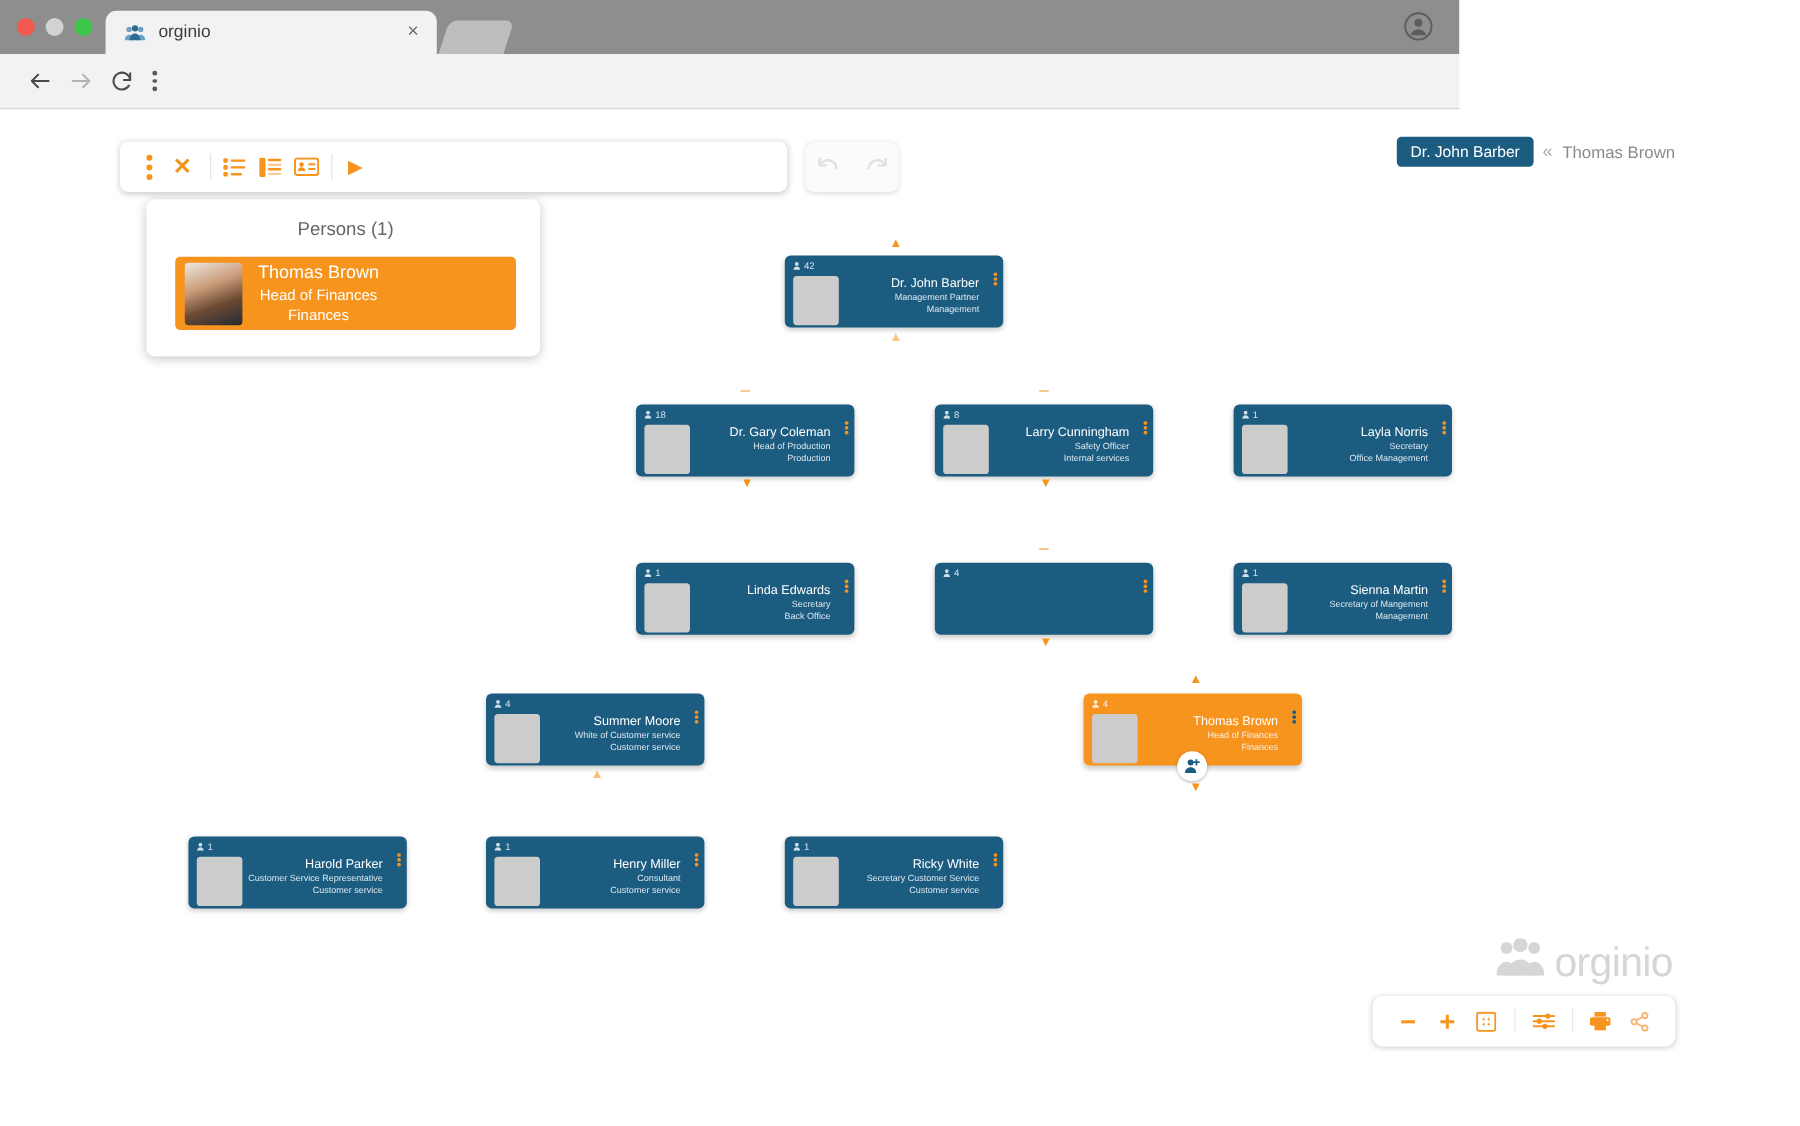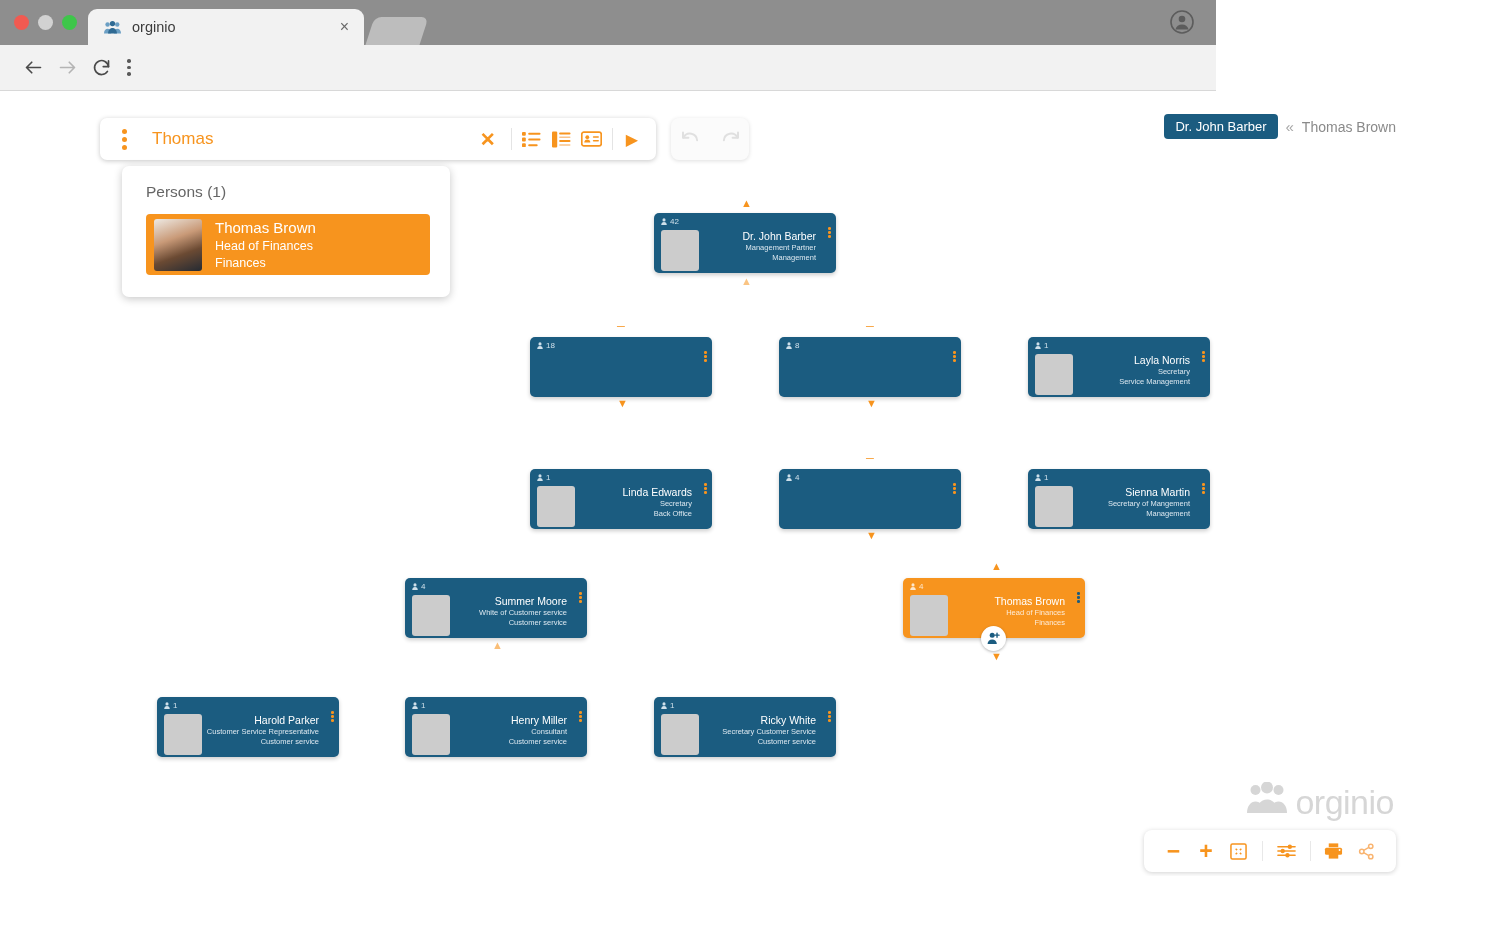--- a/index.html
+++ b/index.html
@@ -79,20 +79,21 @@
     background: #fbfbfb; border-radius: 8px; box-shadow: 0 1px 4px rgba(0,0,0,.13);
     display: flex; align-items: center; justify-content: space-around;
   }
   .undogroup div { cursor: pointer; }
 
   
   .suggest {
     position: absolute; left: 34px; top: 74px; width: 328px;
     background: #fff; border-radius: 7px; box-shadow: 0 2px 9px rgba(0,0,0,.22);
     padding: 17px 20px 22px 24px;
+    text-align: center;
   }
   .suggest-title { font-size: 15.5px; color: #666; margin-bottom: 13px; }
   .suggest-item {
     background: #f7941e; border-radius: 4px; height: 61px; display: flex; align-items: center;
     padding: 5px 8px; cursor: pointer;
   }
   .suggest-photo {
     width: 48px; height: 52px; border-radius: 3px; flex: 0 0 auto; margin-right: 13px;
     overflow: hidden; background: #d9d9d9; position: relative;
   }
@@ -253,21 +254,20 @@
       </g>
     </svg>
 
     
     <div class="searchbar">
       <span class="kebab">
           <i></i>
           <i></i>
           <i></i>
         </span>
-      <input class="search-input" value="Thomas" id="search-field" placeholder="Search" style="">
       <span class="sb-clear">✕</span>
       <span class="sb-div"></span>
       <span class="sb-ico">
         <svg viewBox="0 0 20 17" width="19" height="17">
           <rect x="0" y="0.5" width="4" height="4" rx="1" fill="#f7941e"></rect>
           <rect x="6.5" y="1.5" width="13" height="2" rx="1" fill="#f7941e"></rect>
           <rect x="0" y="6.5" width="4" height="4" rx="1" fill="#f7941e"></rect>
           <rect x="6.5" y="7.5" width="13" height="2" rx="1" fill="#f7941e"></rect>
           <rect x="0" y="12.5" width="4" height="4" rx="1" fill="#f7941e"></rect>
           <rect x="6.5" y="13.5" width="10" height="2" rx="1" fill="#f7941e"></rect>
@@ -364,37 +364,57 @@
 
     
     <div class="node" style="left:442px; top:245px;">
       <span class="cnt">
         <svg viewBox="0 0 8 9" width="6" height="7">
             <circle cx="4" cy="2.4" r="2.1" fill="currentColor"></circle>
             <path d="M0.3 9c0-2.3 1.6-3.8 3.7-3.8S7.7 6.7 7.7 9z" fill="currentColor"></path>
           </svg>
         <em style="font-style:normal">18</em>
       </span>
+      <div class="inner">
+        <div class="photo f2">
+            <span class="faceoverlay"></span>
+          </div>
+        <div class="meta">
+          <div class="nm">Dr. Gary Coleman</div>
+          <div class="rl">Head of Production</div>
+          <div class="rl">Production</div>
+        </div>
+      </div>
       <span class="nkebab">
           <i></i>
           <i></i>
           <i></i>
         </span>
     </div>
     <span class="chev" style="left:529px; top:229px;">─</span>
     <span class="chev" style="left:529px; top:306px;">▼</span>
 
     <div class="node" style="left:691px; top:245px;">
       <span class="cnt">
         <svg viewBox="0 0 8 9" width="6" height="7">
             <circle cx="4" cy="2.4" r="2.1" fill="currentColor"></circle>
             <path d="M0.3 9c0-2.3 1.6-3.8 3.7-3.8S7.7 6.7 7.7 9z" fill="currentColor"></path>
           </svg>
         <em style="font-style:normal">8</em>
       </span>
+      <div class="inner">
+        <div class="photo f3">
+            <span class="faceoverlay"></span>
+          </div>
+        <div class="meta">
+          <div class="nm">Larry Cunningham</div>
+          <div class="rl">Safety Officer</div>
+          <div class="rl">Internal services</div>
+        </div>
+      </div>
       <span class="nkebab">
           <i></i>
           <i></i>
           <i></i>
         </span>
     </div>
     <span class="chev" style="left:778px; top:229px;">─</span>
     <span class="chev" style="left:778px; top:306px;">▼</span>
 
     <div class="node" style="left:940px; top:245px;">
@@ -405,21 +425,21 @@
           </svg>
         <em style="font-style:normal">1</em>
       </span>
       <div class="inner">
         <div class="photo f4">
             <span class="faceoverlay"></span>
           </div>
         <div class="meta">
           <div class="nm">Layla Norris</div>
           <div class="rl">Secretary</div>
-          <div class="rl">Service Management</div>
+          <div class="rl">Office Management</div>
         </div>
       </div>
       <span class="nkebab">
           <i></i>
           <i></i>
           <i></i>
         </span>
     </div>
 
     

